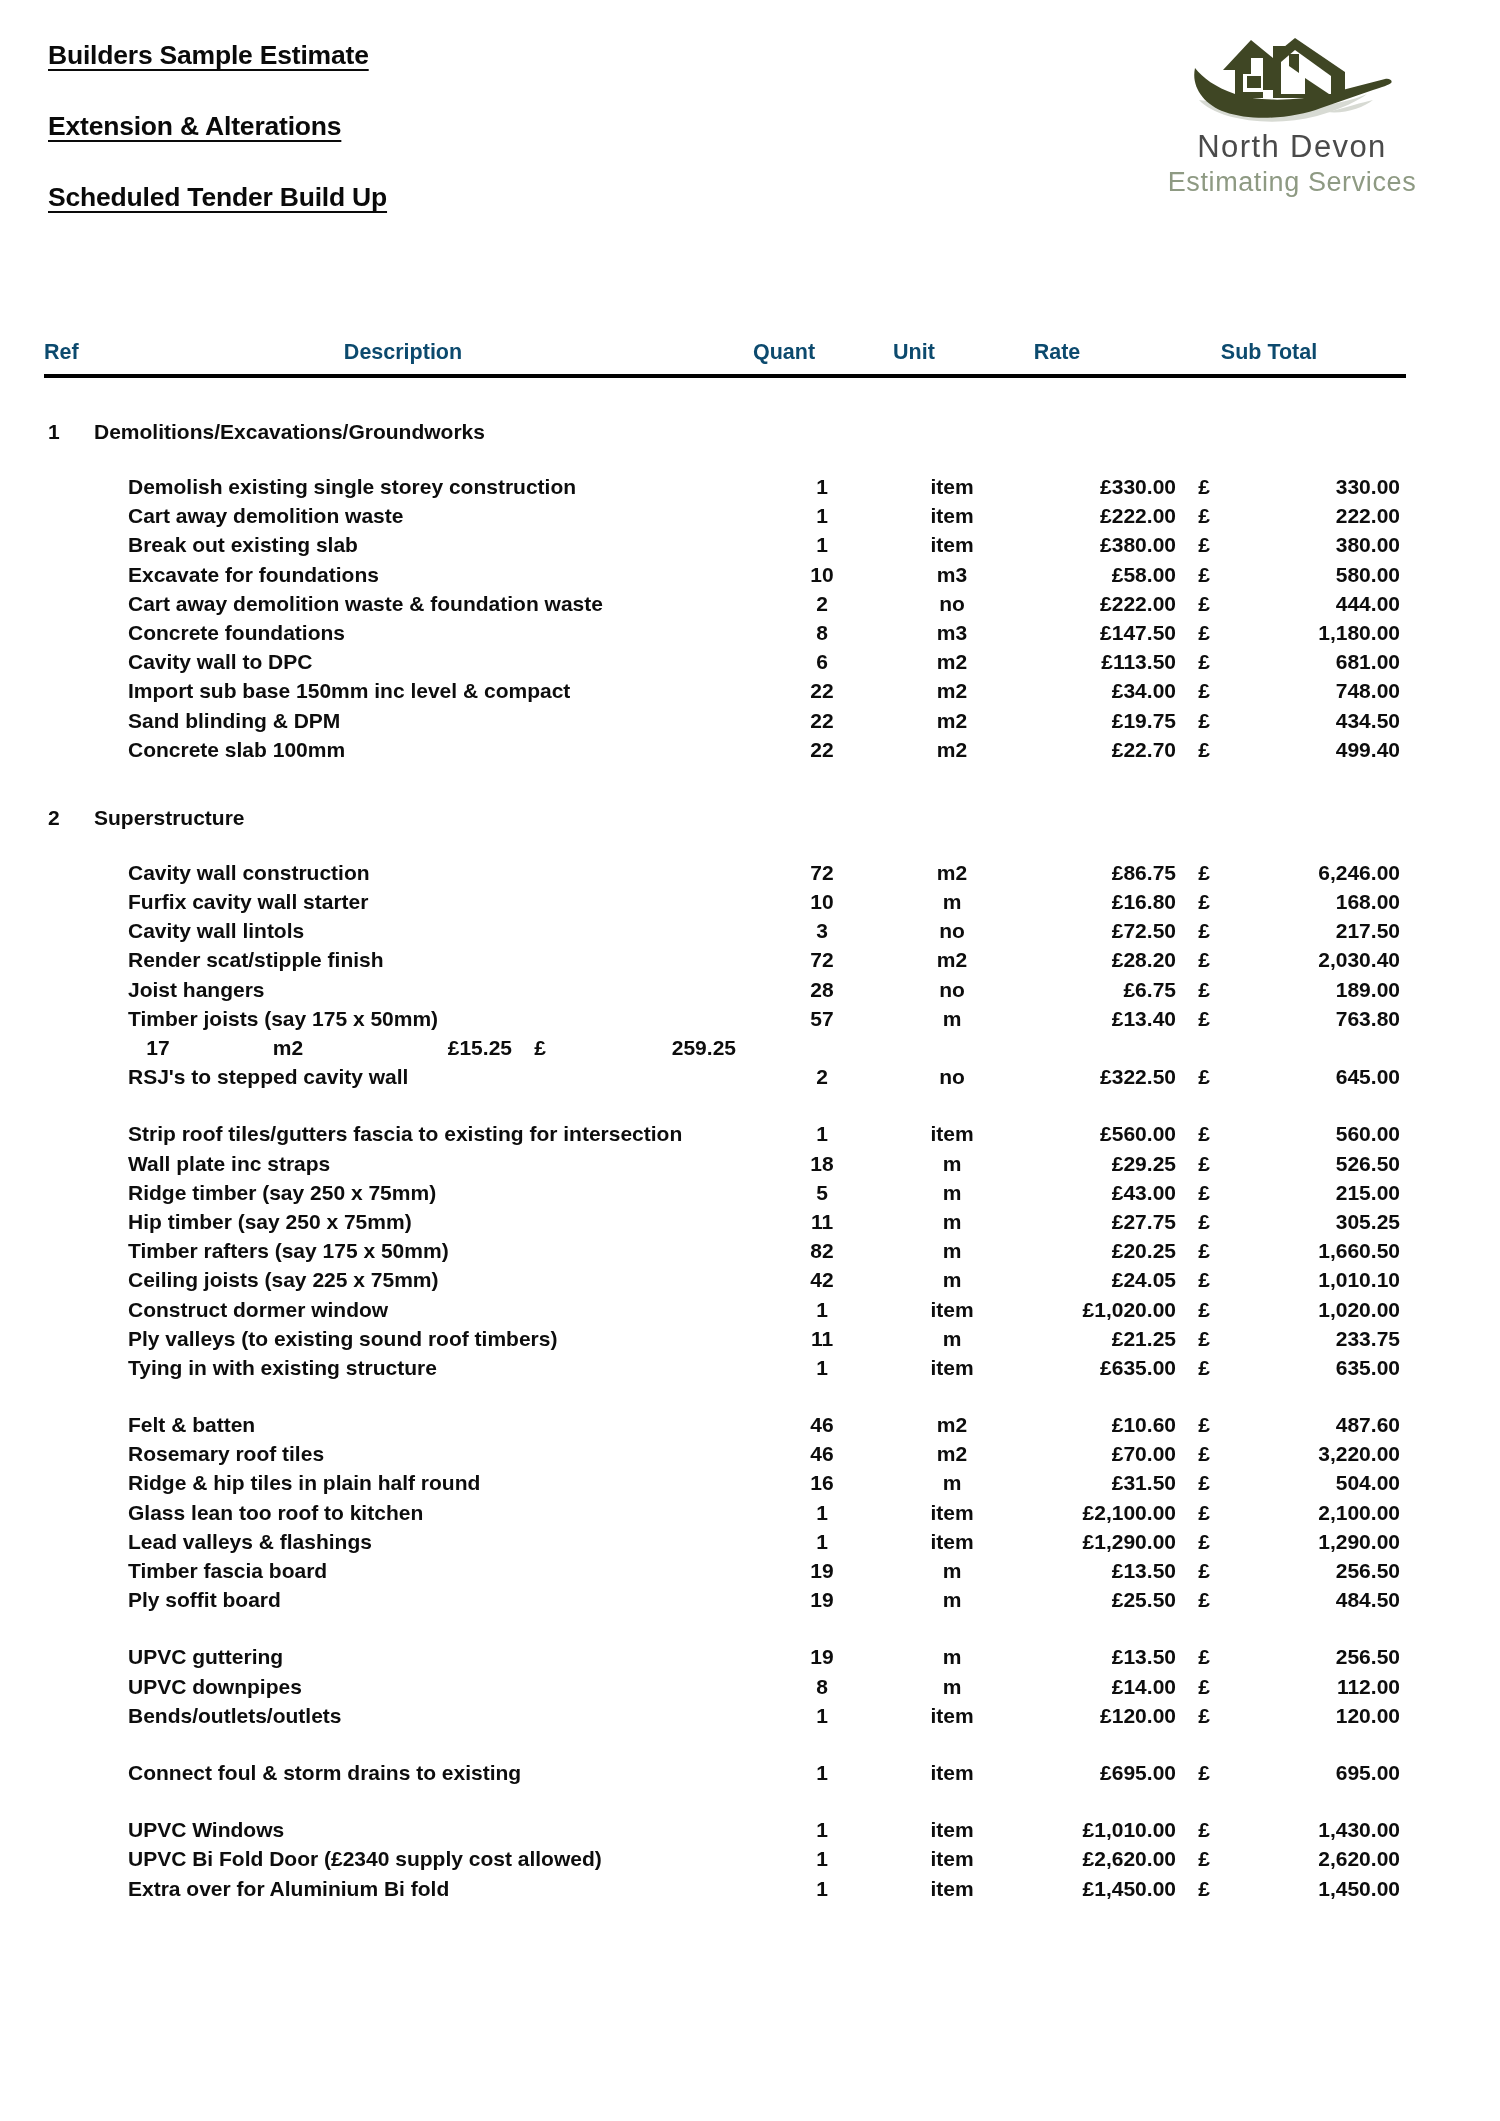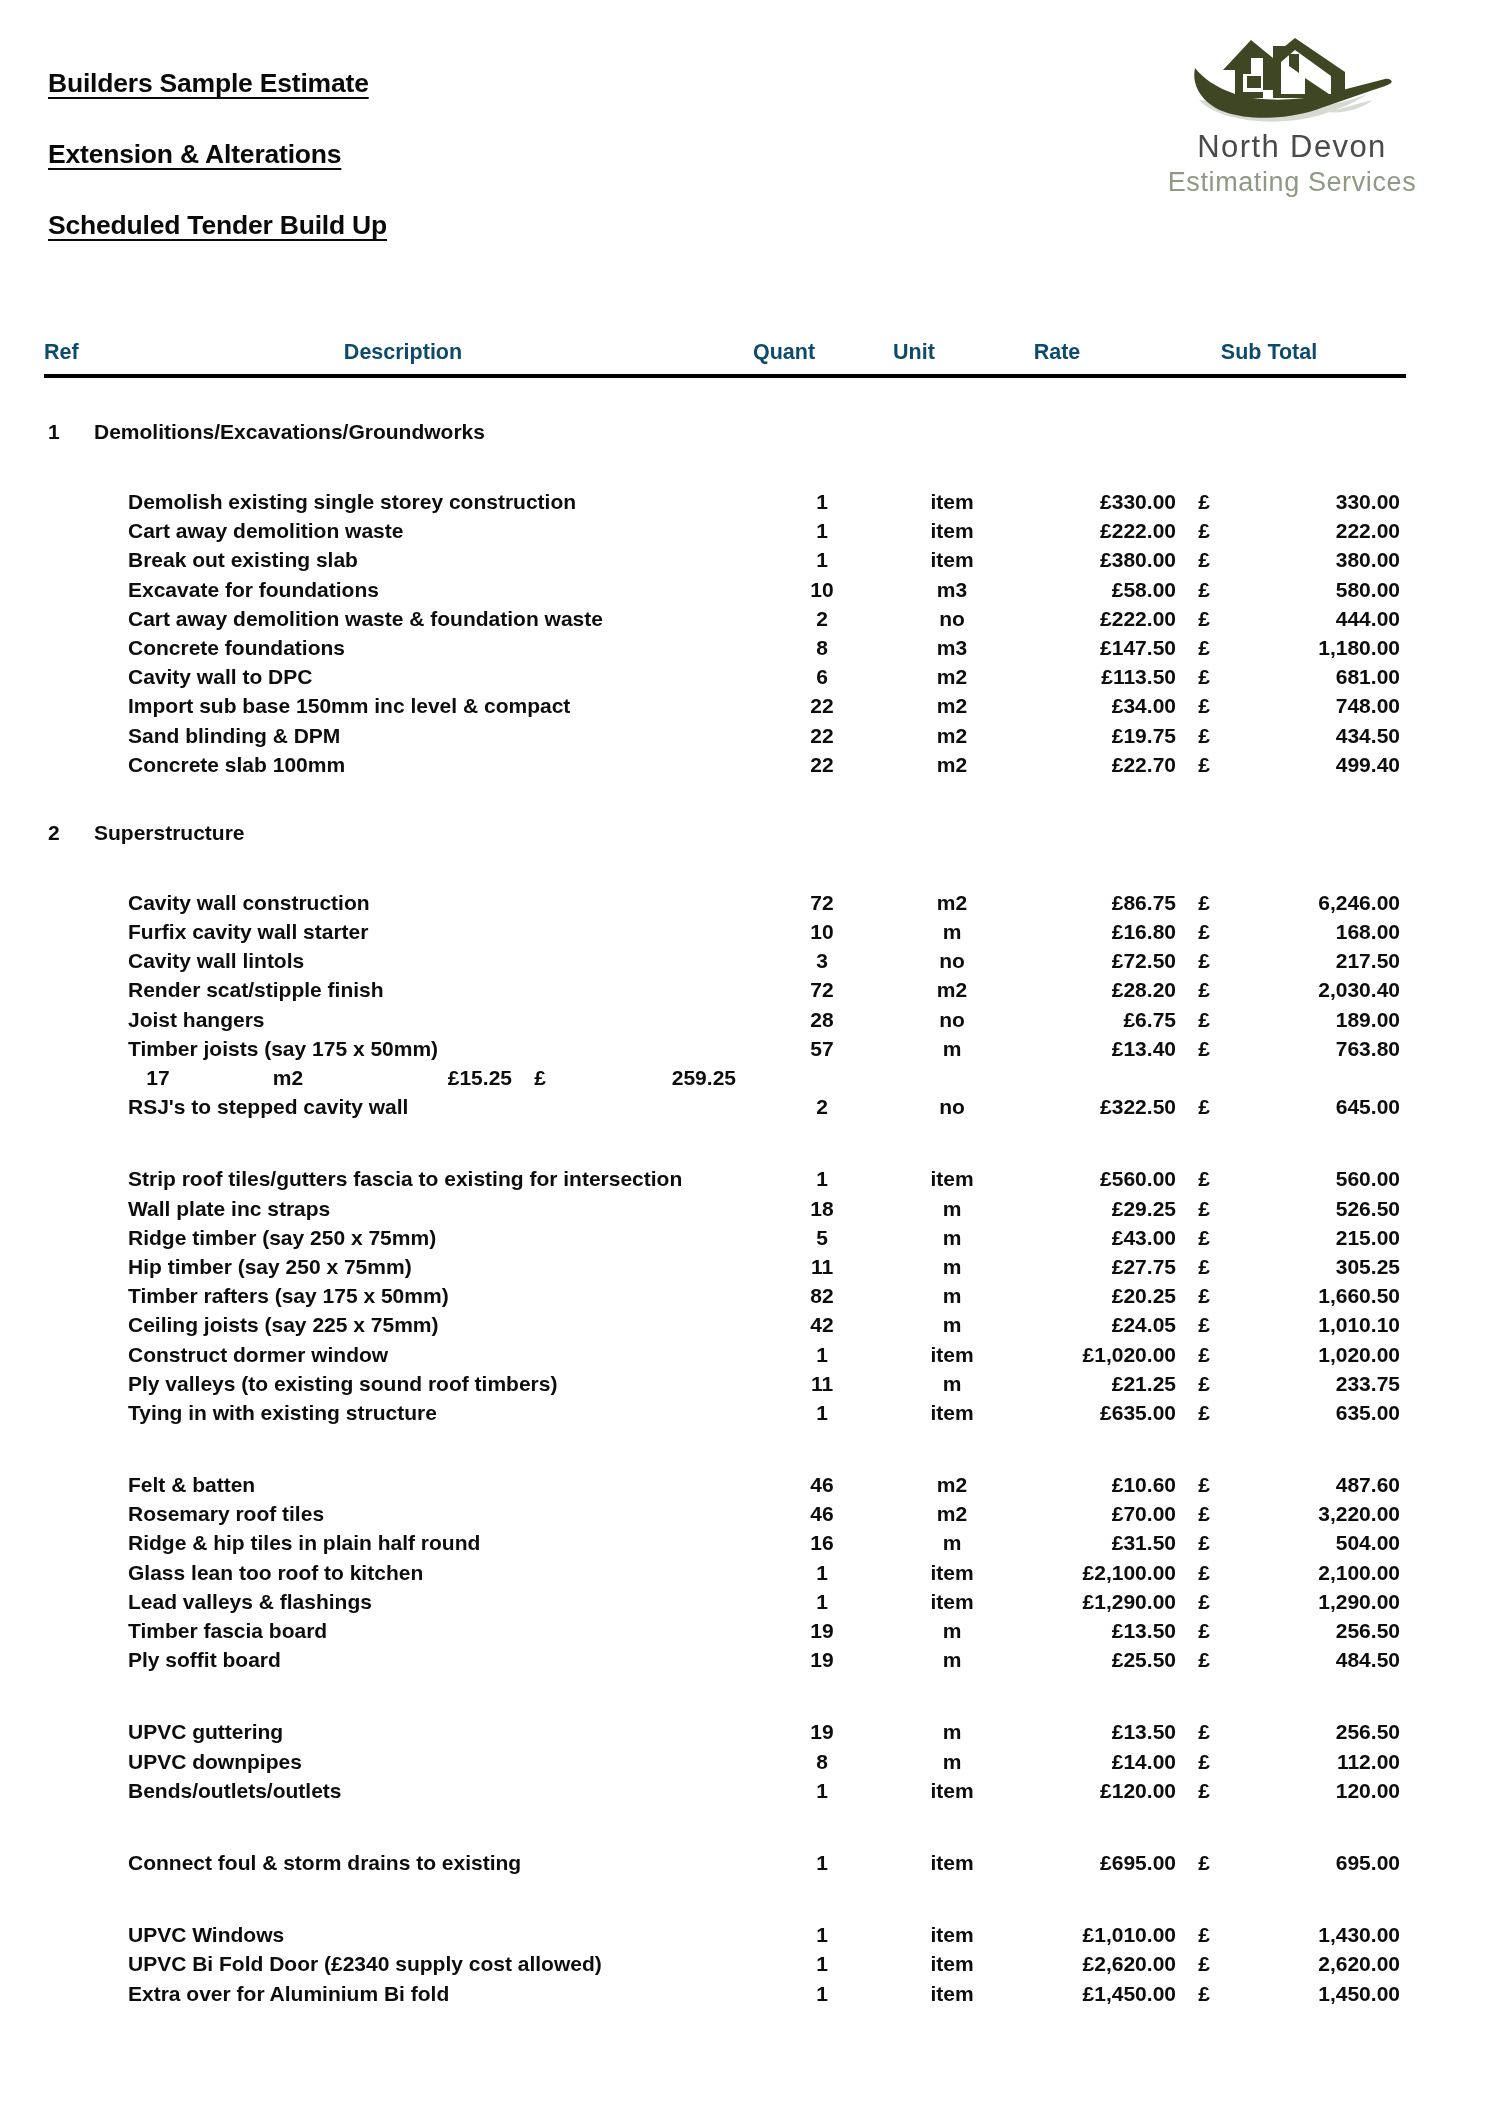--- a/index.html
+++ b/index.html
@@ -16,21 +16,21 @@
     height: 2121px;
     background: #ffffff;
     box-sizing: border-box;
     overflow: hidden;
   }
 
   
   .doc-header {
     position: absolute;
     left: 48px;
-    top: 68px;
+    top: 40px;
     width: 1000px;
   }
   .doc-title {
     font-size: 26.5px;
     font-weight: bold;
     color: #0a0a0a;
     letter-spacing: -0.2px;
     text-decoration: underline;
     text-underline-offset: 5px;
     text-decoration-thickness: 2.2px;
@@ -128,21 +128,21 @@
     height: 29.2px;
     align-items: center;
     white-space: nowrap;
   }
   .row .c-desc { padding-left: 38px; }
   .row .c-sub  { padding-right: 4px; }
   .row .c-rate { padding-right: 6px; }
 
   .spacer-sm { height: 27px; }
 
-  .group { margin-top: 16px; }
+  .group { margin-top: 1px; }
 </style>
 </head>
 <body>
 
 <div class="page">
 
   <div class="doc-header">
     <div class="title-row">
       <span class="doc-title">Builders Sample Estimate</span>
     </div>

